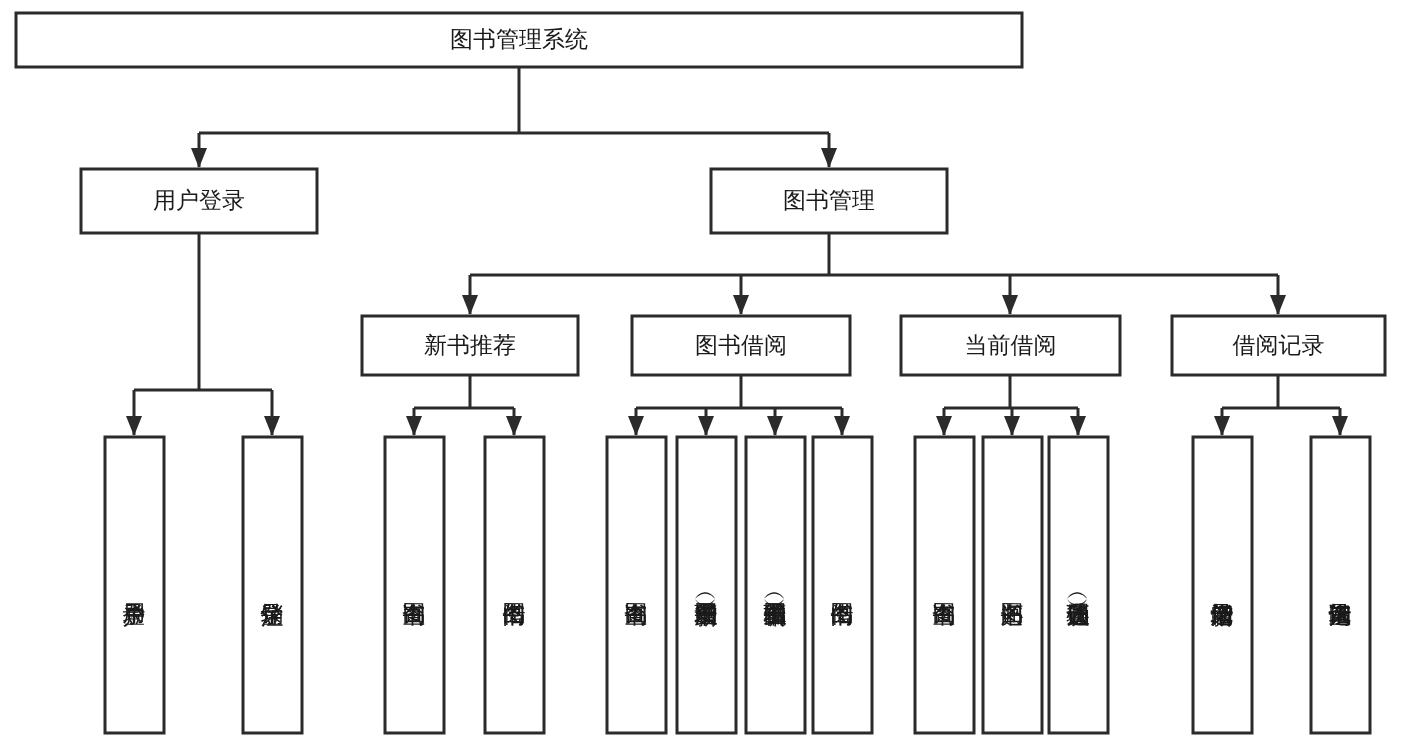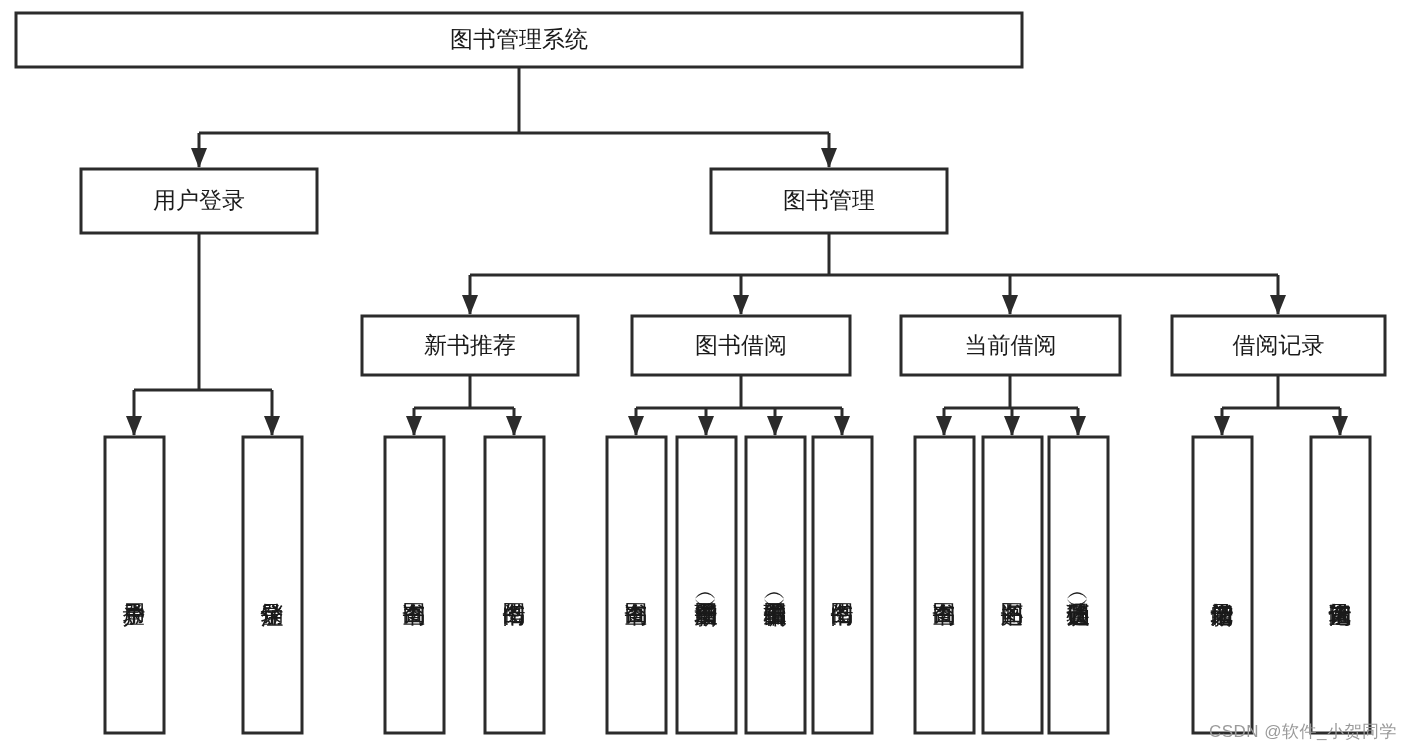--- a/index.html
+++ b/index.html
@@ -212,14 +212,13 @@
         <g>
           <rect x="1193" y="437" width="59" height="296" class="box-rect" rx="0"></rect>
           <text x="1222.5" y="585" class="node-label-v">新增借阅记录</text>
         </g>
         <g>
           <rect x="1311" y="437" width="59" height="296" class="box-rect" rx="0"></rect>
           <text x="1340.5" y="585" class="node-label-v">查询借阅记录</text>
         </g>
       </g>
   </svg>
-  <div class="watermark">CSDN @软件_小贺同学</div>
 </div>
 
 </body></html>

